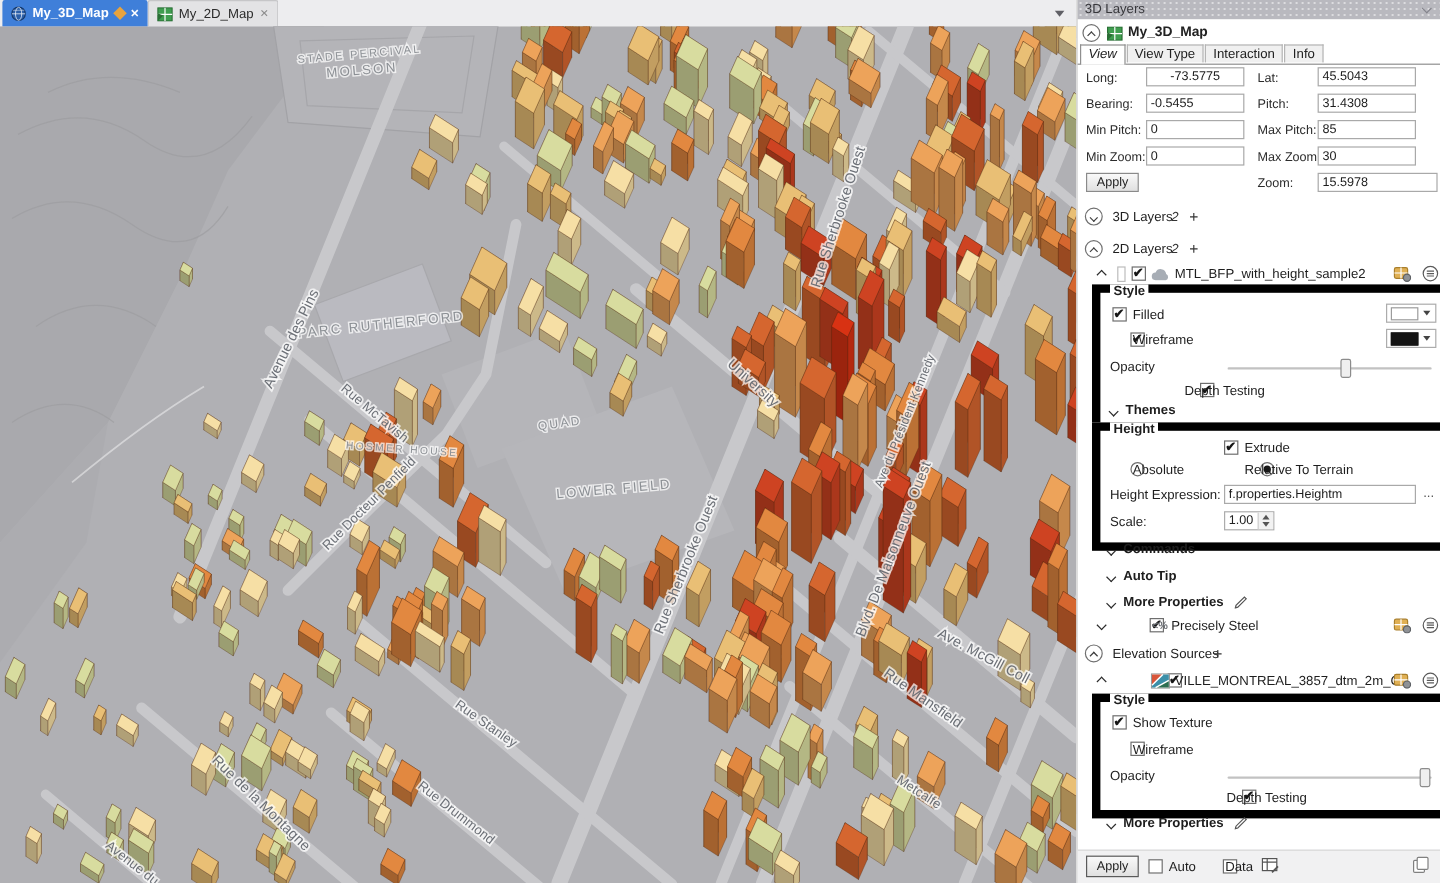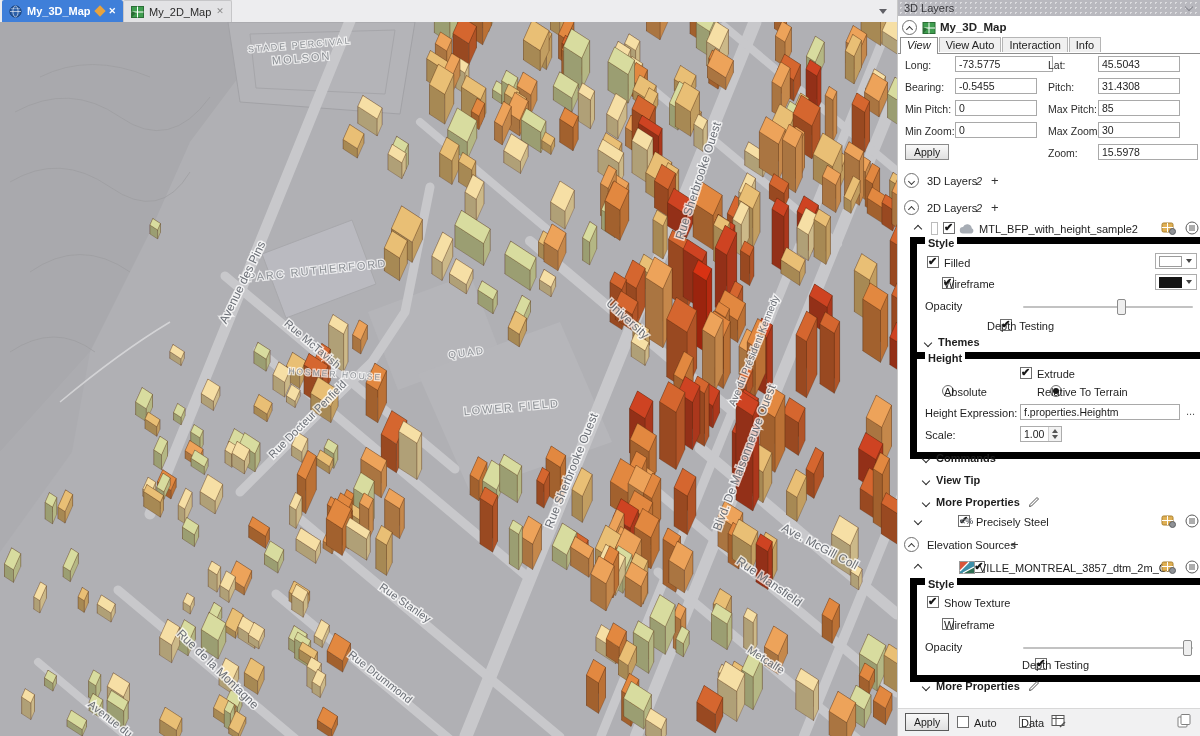--- a/index.html
+++ b/index.html
@@ -1938,27 +1938,27 @@
   <svg class="abs" width="14" height="12" viewBox="0 0 13 12" style="left:24px;top:22px;">
     <rect x="0.5" y="0.5" width="12" height="11" fill="#3f9d4f" stroke="#2a6e35"></rect>
     <line x1="6.5" y1="0.5" x2="6.5" y2="11.5" stroke="#fff" stroke-width="1"></line>
     <line x1="0.5" y1="6" x2="12.5" y2="6" stroke="#fff" stroke-width="1"></line>
     <path d="M0.5 11.5 L5 7 L0.5 5 Z" fill="#2a6e35"></path>
   </svg>
   <span class="abs bold" style="left:42px;top:21px;font-size:11.5px;">My_3D_Map</span>
 
   
   <div class="abs" style="left:2px;top:37px;">
-    <span class="ptab active">View</span><span class="ptab">View Auto</span><span class="ptab">Interaction</span><span class="ptab">Info</span>
+    <span class="ptab active">View</span><span class="ptab">View Type</span><span class="ptab">Interaction</span><span class="ptab">Info</span>
   </div>
   <div class="tabs-line" style="top:53px;"></div>
 
   
   <span class="abs lbl" style="left:7px;top:59px;">Long:</span>
-  <input class="abs inp" style="left: 57px; top: 56px; width: 98px;" readonly="" value="-73.5775">
+  <input class="abs inp" style="left: 57px; top: 56px; width: 82px; text-align: center;" readonly="" value="-73.5775">
   <span class="abs lbl" style="left:150px;top:59px;">Lat:</span>
   <input class="abs inp" style="left: 200px; top: 56px; width: 82px;" readonly="" value="45.5043">
 
   <span class="abs lbl" style="left:7px;top:81px;">Bearing:</span>
   <input class="abs inp" style="left: 57px; top: 78px; width: 82px;" readonly="" value="-0.5455">
   <span class="abs lbl" style="left:150px;top:81px;">Pitch:</span>
   <input class="abs inp" style="left: 200px; top: 78px; width: 82px;" readonly="" value="31.4308">
 
   <span class="abs lbl" style="left:7px;top:103px;">Min Pitch:</span>
   <input class="abs inp" style="left: 57px; top: 100px; width: 82px;" readonly="" value="0">
@@ -2053,21 +2053,21 @@
           <span class="tri-up"></span>
           <span class="tri-dn"></span>
         </span>
     </div>
   </div>
 
   
   <span class="abs chev down" style="left:25px;top:456px;border-color:#2b2b2b;"></span>
   <span class="abs collap" style="left:38px;top:452px;">Commands</span>
   <span class="abs chev down" style="left:25px;top:478px;border-color:#2b2b2b;"></span>
-  <span class="abs collap" style="left:38px;top:474px;">View Tip</span>
+  <span class="abs collap" style="left:38px;top:474px;">Auto Tip</span>
   <span class="abs chev down" style="left:25px;top:500px;border-color:#2b2b2b;"></span>
   <span class="abs collap" style="left:38px;top:496px;">More Properties</span>
   <svg class="abs" width="12" height="12" viewBox="0 0 12 12" style="left:130px;top:496px;">
     <path d="M1.5 10.5 L3.5 10 L10.5 3 L9 1.5 L2 8.5 Z" fill="none" stroke="#555" stroke-width="1"></path>
   </svg>
 
   
   <span class="abs chev down" style="left:17px;top:518px;border-color:#2b2b2b;"></span>
   <span class="abs cb checked" style="left:45px;top:515px;"></span>
   <span class="abs" style="left:62px;top:516px;font-size:9px;color:#6a6e74;font-weight:bold;">&lt;%</span>

